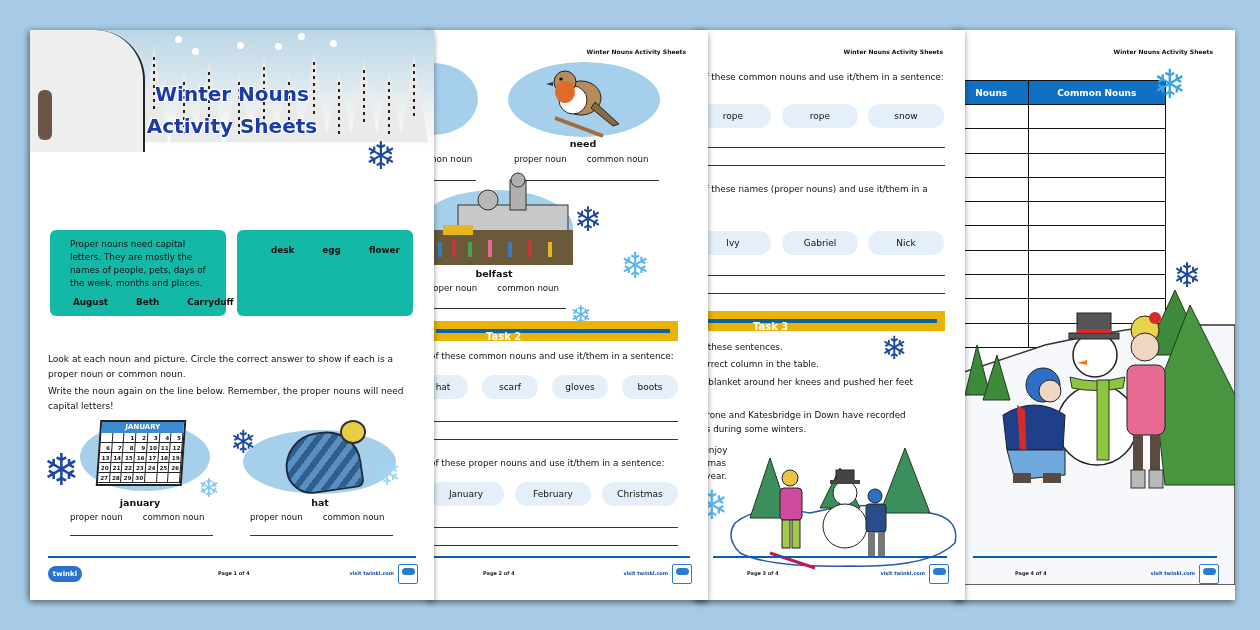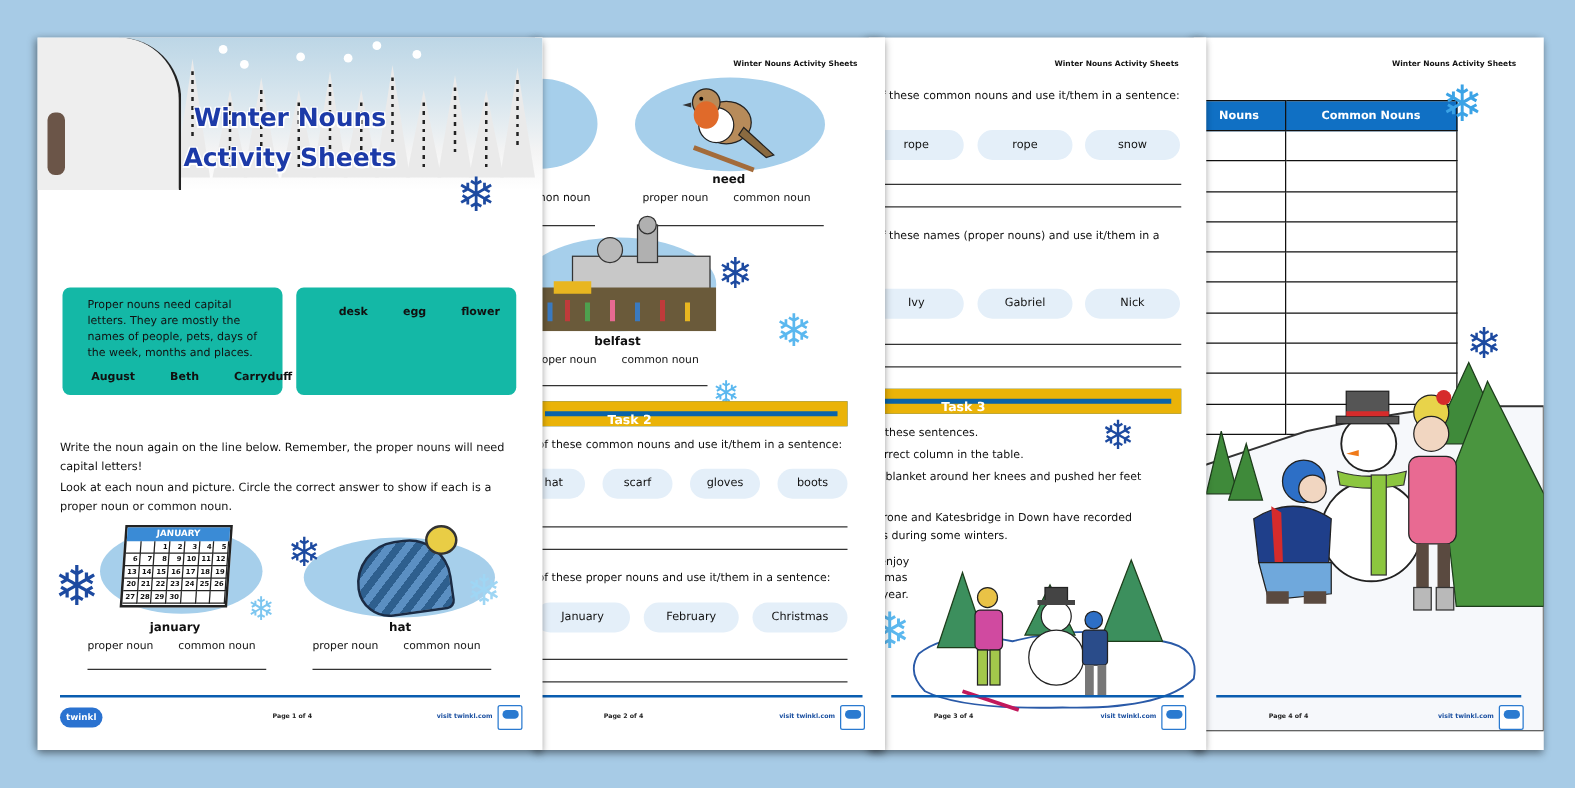--- a/index.html
+++ b/index.html
@@ -375,22 +375,22 @@
   <div class="infobox" style="left:207px;width:176px">
     <div class="words" style="padding:0 14px">
       <span>desk</span>
       <span>egg</span>
       <span>flower</span>
     </div>
   </div>
 
 
   <div class="instr">
+    <p>Look at each noun and picture. Circle the correct answer to show if each is a proper noun or common noun.</p>
     <p>Write the noun again on the line below. Remember, the proper nouns will need capital letters!</p>
-    <p>Look at each noun and picture. Circle the correct answer to show if each is a proper noun or common noun.</p>
   </div>
 
   <div class="ellipse" style="left:50px;top:393px;width:130px;height:68px"></div>
   <div class="calendar">
     <div class="hdr">JANUARY</div>
     <div class="grid">
       <span></span>
         <span></span>
         <span>1</span>
         <span>2</span>

